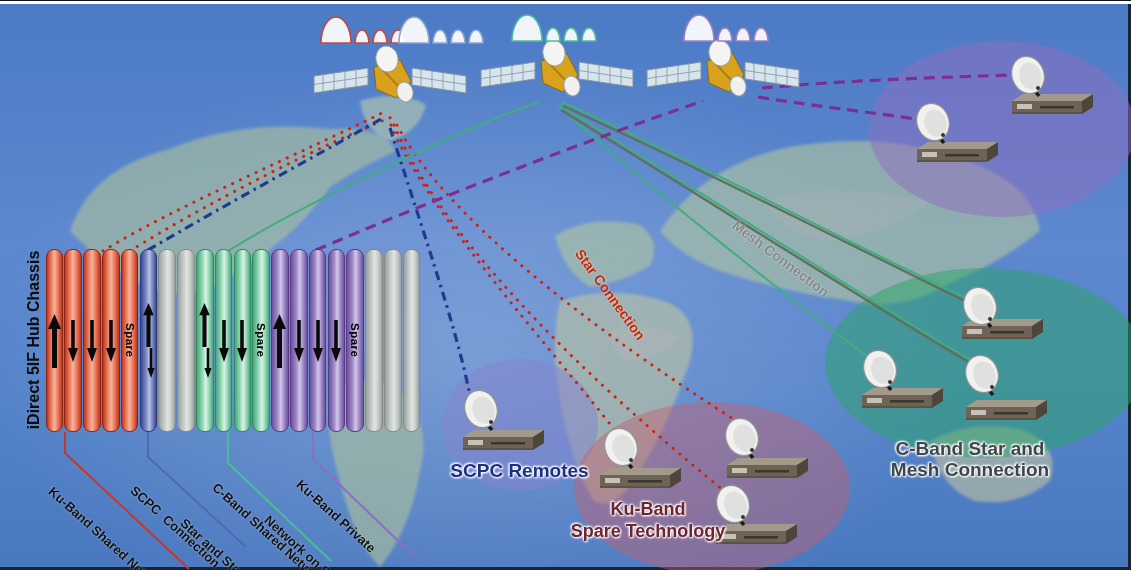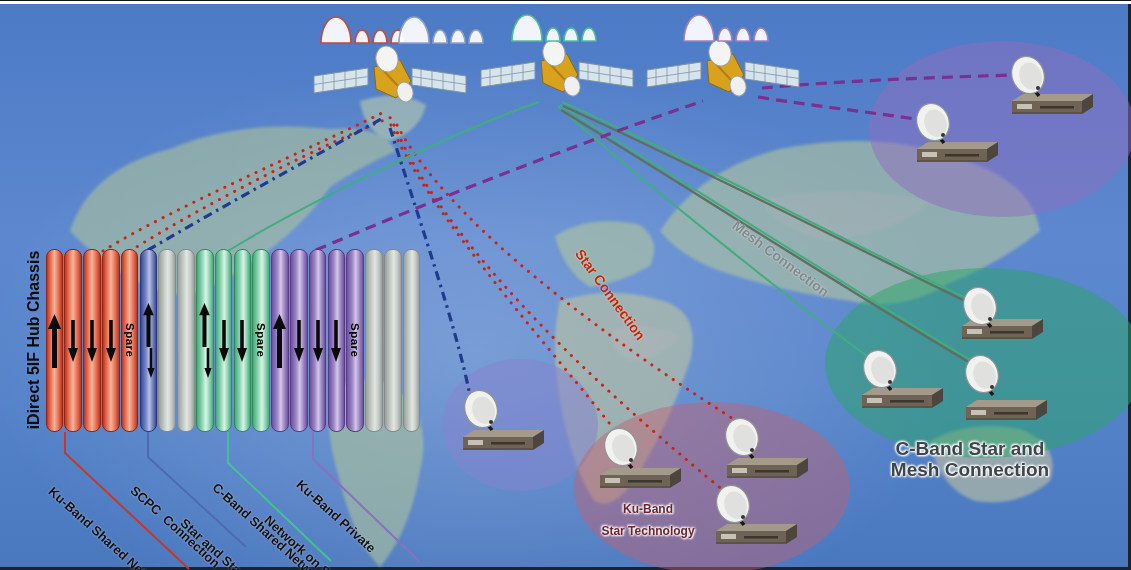--- a/index.html
+++ b/index.html
@@ -40,21 +40,21 @@
   .co-1{left:77px;top:459px;}
   .co-2{left:159px;top:458px;}
   .co-3{left:241px;top:455px;}
   .co-4{left:325px;top:452px;}
 
   
   .glabel{position:absolute;z-index:4;font-weight:bold;text-align:center;
     text-shadow:0 0 3px #fff,0 0 3px #fff,1px 1px 2px #fff,-1px -1px 2px #fff;}
   .glabel span{display:block;}
   .lbl-scpc{left:432px;top:459px;width:175px;font-size:19px;color:#1d2f80;}
-  .lbl-ku{left:558px;top:497px;width:180px;font-size:12px;line-height:22px;color:#6d2430;}
+  .lbl-ku{left:558px;top:497px;width:180px;font-size:18px;line-height:22px;color:#6d2430;}
   .lbl-cband{left:876px;top:437px;width:188px;font-size:19px;line-height:21px;color:#3f454d;}
   .lbl-private{left:928px;top:171px;width:190px;font-size:19px;color:#3a2a70;}
   .conn-label{position:absolute;z-index:2;font-weight:bold;font-size:14px;white-space:nowrap;
     transform-origin:0 0;text-shadow:0 0 2px rgba(255,255,255,.7);}
   .lbl-star{left:585px;top:245px;transform:rotate(54deg);color:#cc2200;}
   .lbl-mesh{left:739px;top:216px;transform:rotate(37deg);color:#84888c;}
 </style>
 </head>
 <body>
 
@@ -304,22 +304,25 @@
     <span>Star and Star Mesh</span>
   </div>
   <div class="callout co-4">
     <span>Ku-Band Private</span>
     <span>Network on Satellite 3</span>
   </div>
 
   <div class="conn-label lbl-star">Star Connection</div>
   <div class="conn-label lbl-mesh">Mesh Connection</div>
 
+  <div class="glabel lbl-scpc">
+    <span>SCPC Remotes</span>
+  </div>
   <div class="glabel lbl-ku">
     <span>Ku-Band</span>
-    <span>Star Technology</span>
+    <span>Spare Technology</span>
   </div>
   <div class="glabel lbl-cband">
     <span>C-Band Star and</span>
     <span>Mesh Connection</span>
   </div>
 
 </div>
 
 </body></html>

